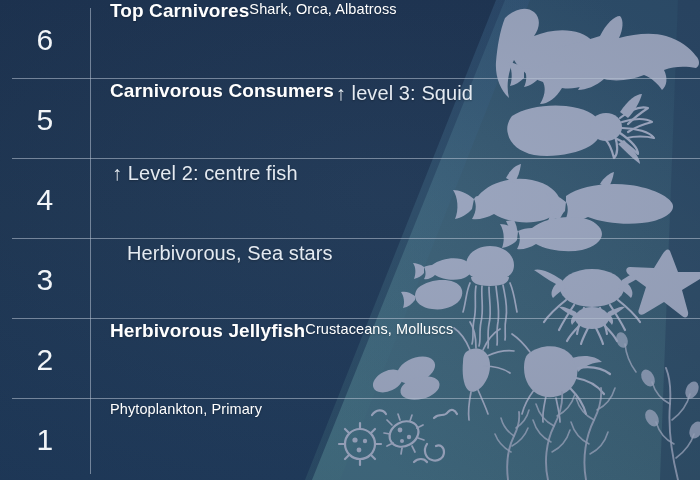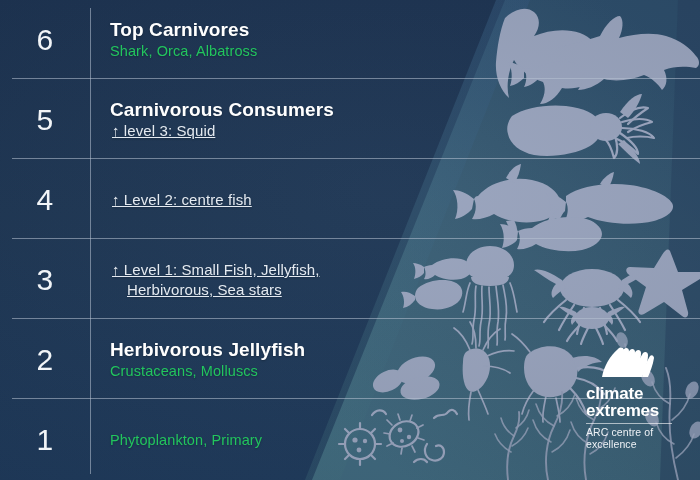--- a/index.html
+++ b/index.html
@@ -31,28 +31,28 @@
   .vrule{stroke:#b9c4d4;stroke-width:1;opacity:.55;}
   
   .rows{position:absolute;inset:0;}
   .row{position:absolute;left:0;width:700px;height:80px;}
   .row-num{
     position:absolute;left:0;top:0;width:90px;height:80px;
     display:flex;align-items:center;justify-content:center;
     color:#f2f5f8;font-size:30px;font-weight:400;letter-spacing:.5px;line-height:1;
   }
   .row-text{position:absolute;left:110px;top:0;height:80px;
-    display:flex;flex-direction:column;justify-content:center;}
+    display:flex;flex-direction:row;justify-content:center;text-align:center;}
   .row-title{color:#ffffff;font-size:19px;font-weight:700;line-height:1.18;letter-spacing:.1px;
     text-shadow:0 1px 2px rgba(0,0,0,.25);}
-  .row-sub{color:#22c55e;font-size:14.5px;font-weight:400;line-height:1.3;letter-spacing:.1px;
+  .row-sub{color:#ffffff;font-size:14.5px;font-weight:400;line-height:1.3;letter-spacing:.1px;
     text-shadow:0 1px 2px rgba(0,0,0,.25);}
   .row-text.indent{left:112px;}
-  .sub-line{color:#e4eaf1;font-size:15px;line-height:1.35;letter-spacing:.1px;white-space:nowrap;
-    text-shadow:0 1px 2px rgba(0,0,0,.25);text-decoration:underline;}
+  .sub-line{color:#e4eaf1;font-size:20px;line-height:1.35;letter-spacing:.1px;white-space:nowrap;
+    text-shadow:0 1px 2px rgba(0,0,0,.25);}
   .sub-line.cont{padding-left:15px;}
   
   .logo{position:absolute;left:586px;top:344px;width:104px;}
   .logo-mark{width:60px;height:36px;margin-left:10px;}
   .logo-word{margin-top:2px;}
   .logo-l1{color:#ffffff;font-size:17px;font-weight:700;line-height:.96;letter-spacing:-.2px;}
   .logo-l2{color:#ffffff;font-size:17px;font-weight:700;line-height:1;letter-spacing:-.2px;}
   .logo-div{height:1px;background:rgba(255,255,255,.6);margin:4px 0 3px 0;width:86px;}
   .logo-sub{color:#eef2f6;font-size:10.5px;line-height:1.12;letter-spacing:.1px;}
 </style>
@@ -358,54 +358,34 @@
     <div class="row" style="top:160px;">
       <div class="row-num">4</div>
       <div class="row-text indent">
         <div class="sub-line">↑ Level 2: centre fish</div>
       </div>
     </div>
 
     <div class="row" style="top:240px;">
       <div class="row-num">3</div>
       <div class="row-text indent">
-        <div class="sub-line">↑ Level 1: Small Fish, Jellyfish,</div>
         <div class="sub-line cont">Herbivorous, Sea stars</div>
       </div>
     </div>
 
     <div class="row" style="top:320px;">
       <div class="row-num">2</div>
       <div class="row-text">
         <div class="row-title">Herbivorous Jellyfish</div>
         <div class="row-sub">Crustaceans, Molluscs</div>
       </div>
     </div>
 
     <div class="row" style="top:400px;">
       <div class="row-num">1</div>
       <div class="row-text">
         <div class="row-sub">Phytoplankton, Primary</div>
       </div>
     </div>
   </div>
 
-  <div class="logo">
-    <svg class="logo-mark" viewBox="0 0 60 36" xmlns="http://www.w3.org/2000/svg">
-      <g fill="#ffffff">
-        <path d="M6,33 C8,22 14,12 22,5 C24,3 27,3 28,6 C29,14 27,24 22,33 Z"></path>
-        <path d="M14,33 C16,22 21,12 28,5 C30,3 33,4 33,7 C33,15 30,25 26,33 Z"></path>
-        <path d="M22,33 C24,23 28,13 34,6 C36,4 39,5 39,8 C39,16 36,26 32,33 Z"></path>
-        <path d="M30,33 C32,23 35,13 40,7 C42,5 45,6 45,9 C45,17 42,26 39,33 Z"></path>
-        <path d="M38,33 C40,24 43,15 47,9 C49,7 52,8 52,11 C52,18 49,27 46,33 Z"></path>
-        <path d="M46,33 C48,25 50,18 54,12 C56,10 58,12 58,14 C57,21 54,28 52,33 Z"></path>
-      </g>
-    </svg>
-    <div class="logo-word">
-      <div class="logo-l1">climate</div>
-      <div class="logo-l2">extremes</div>
-      <div class="logo-div"></div>
-      <div class="logo-sub">ARC centre of</div>
-      <div class="logo-sub">excellence</div>
-    </div>
-  </div>
 
 </div>
 
 </body></html>

